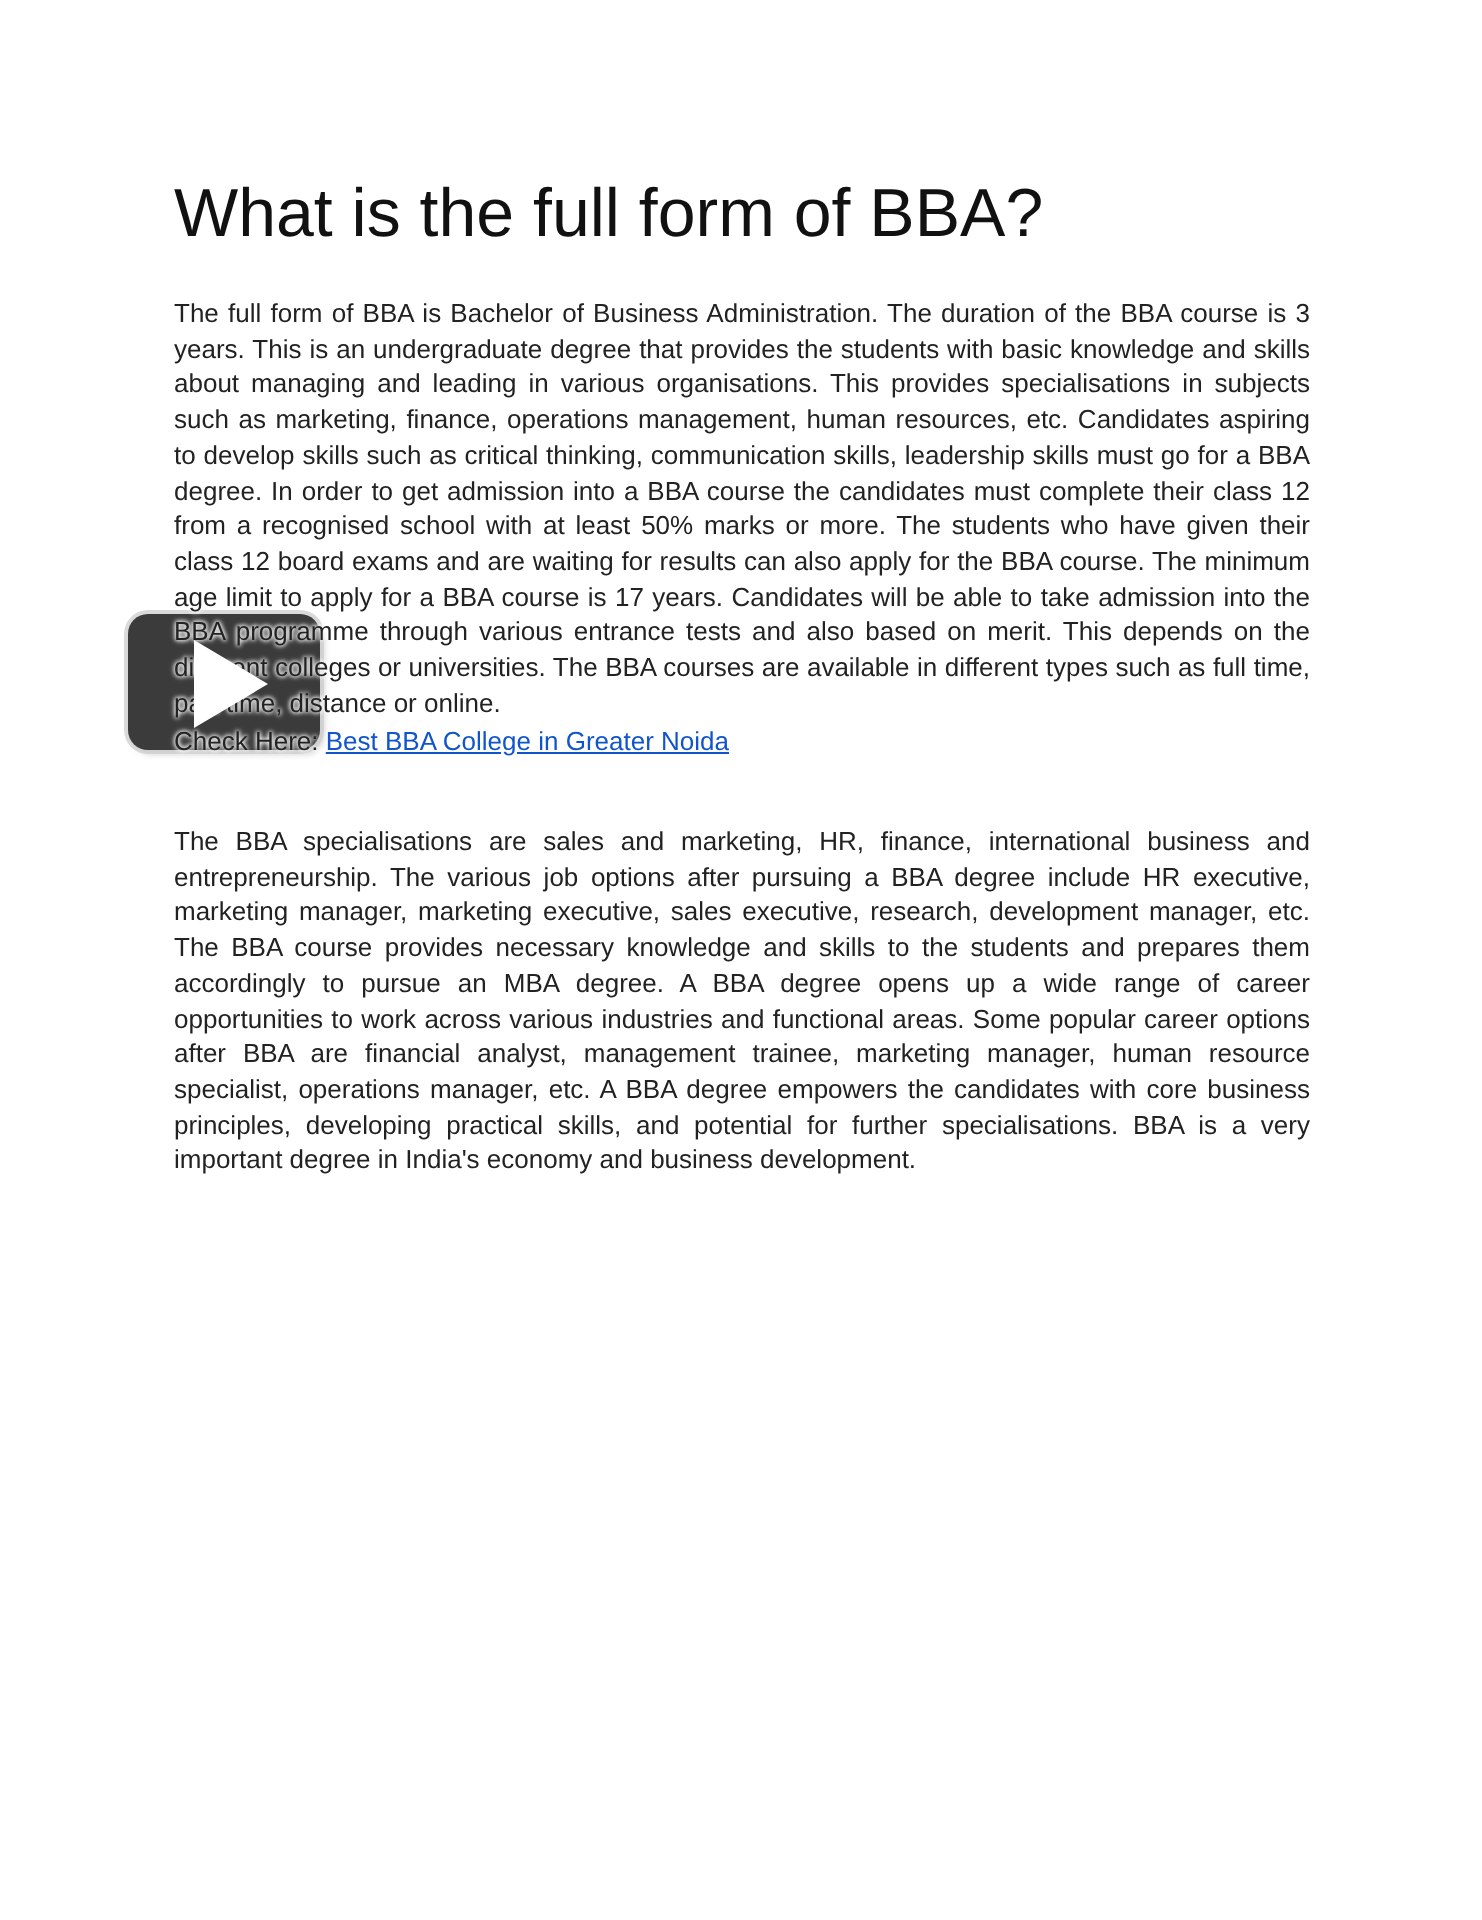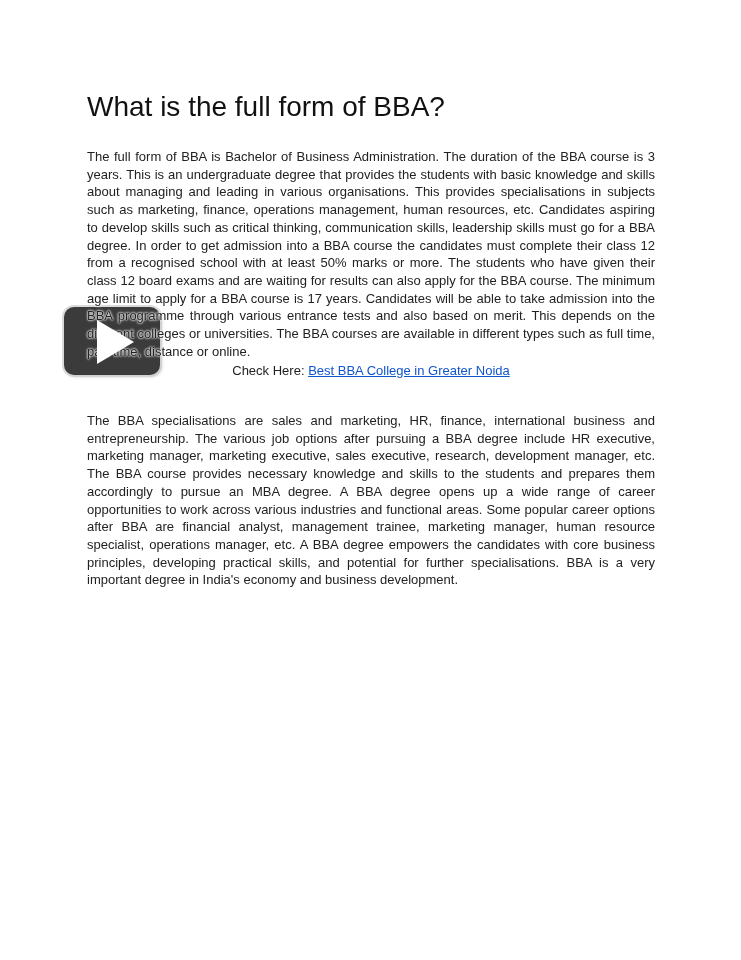--- a/index.html
+++ b/index.html
@@ -13,42 +13,42 @@
     position: relative;
     font-family: "Liberation Sans", sans-serif;
     overflow: hidden;
   }
   .page-title {
     position: absolute;
     left: 87px;
     top: 89px;
     width: 600px;
     margin: 0;
-    font-size: 28px;
+    font-size: 34px;
     line-height: 36px;
     font-weight: 400;
     color: #111111;
     letter-spacing: 0px;
     z-index: 2;
   }
   .body-text {
     position: absolute;
     left: 87px;
     width: 568px;
     margin: 0;
     font-size: 13px;
     line-height: 17.7px;
     color: #222222;
     text-align: justify;
     
     text-shadow: 0 0 2px rgba(255,255,255,0.95), 0 0 2px rgba(255,255,255,0.9), 0 0 3px rgba(255,255,255,0.85);
     z-index: 2;
   }
   .para-intro   { top: 148px; }
-  .check-line   { top: 362px; text-align: center; }
+  .check-line   { top: 362px; text-align: left; }
   .para-careers { top: 412px; }
 
   .doc-link {
     color: #1155cc;
     text-decoration: underline;
     cursor: pointer;
   }
 
   
   .video-play-button {

